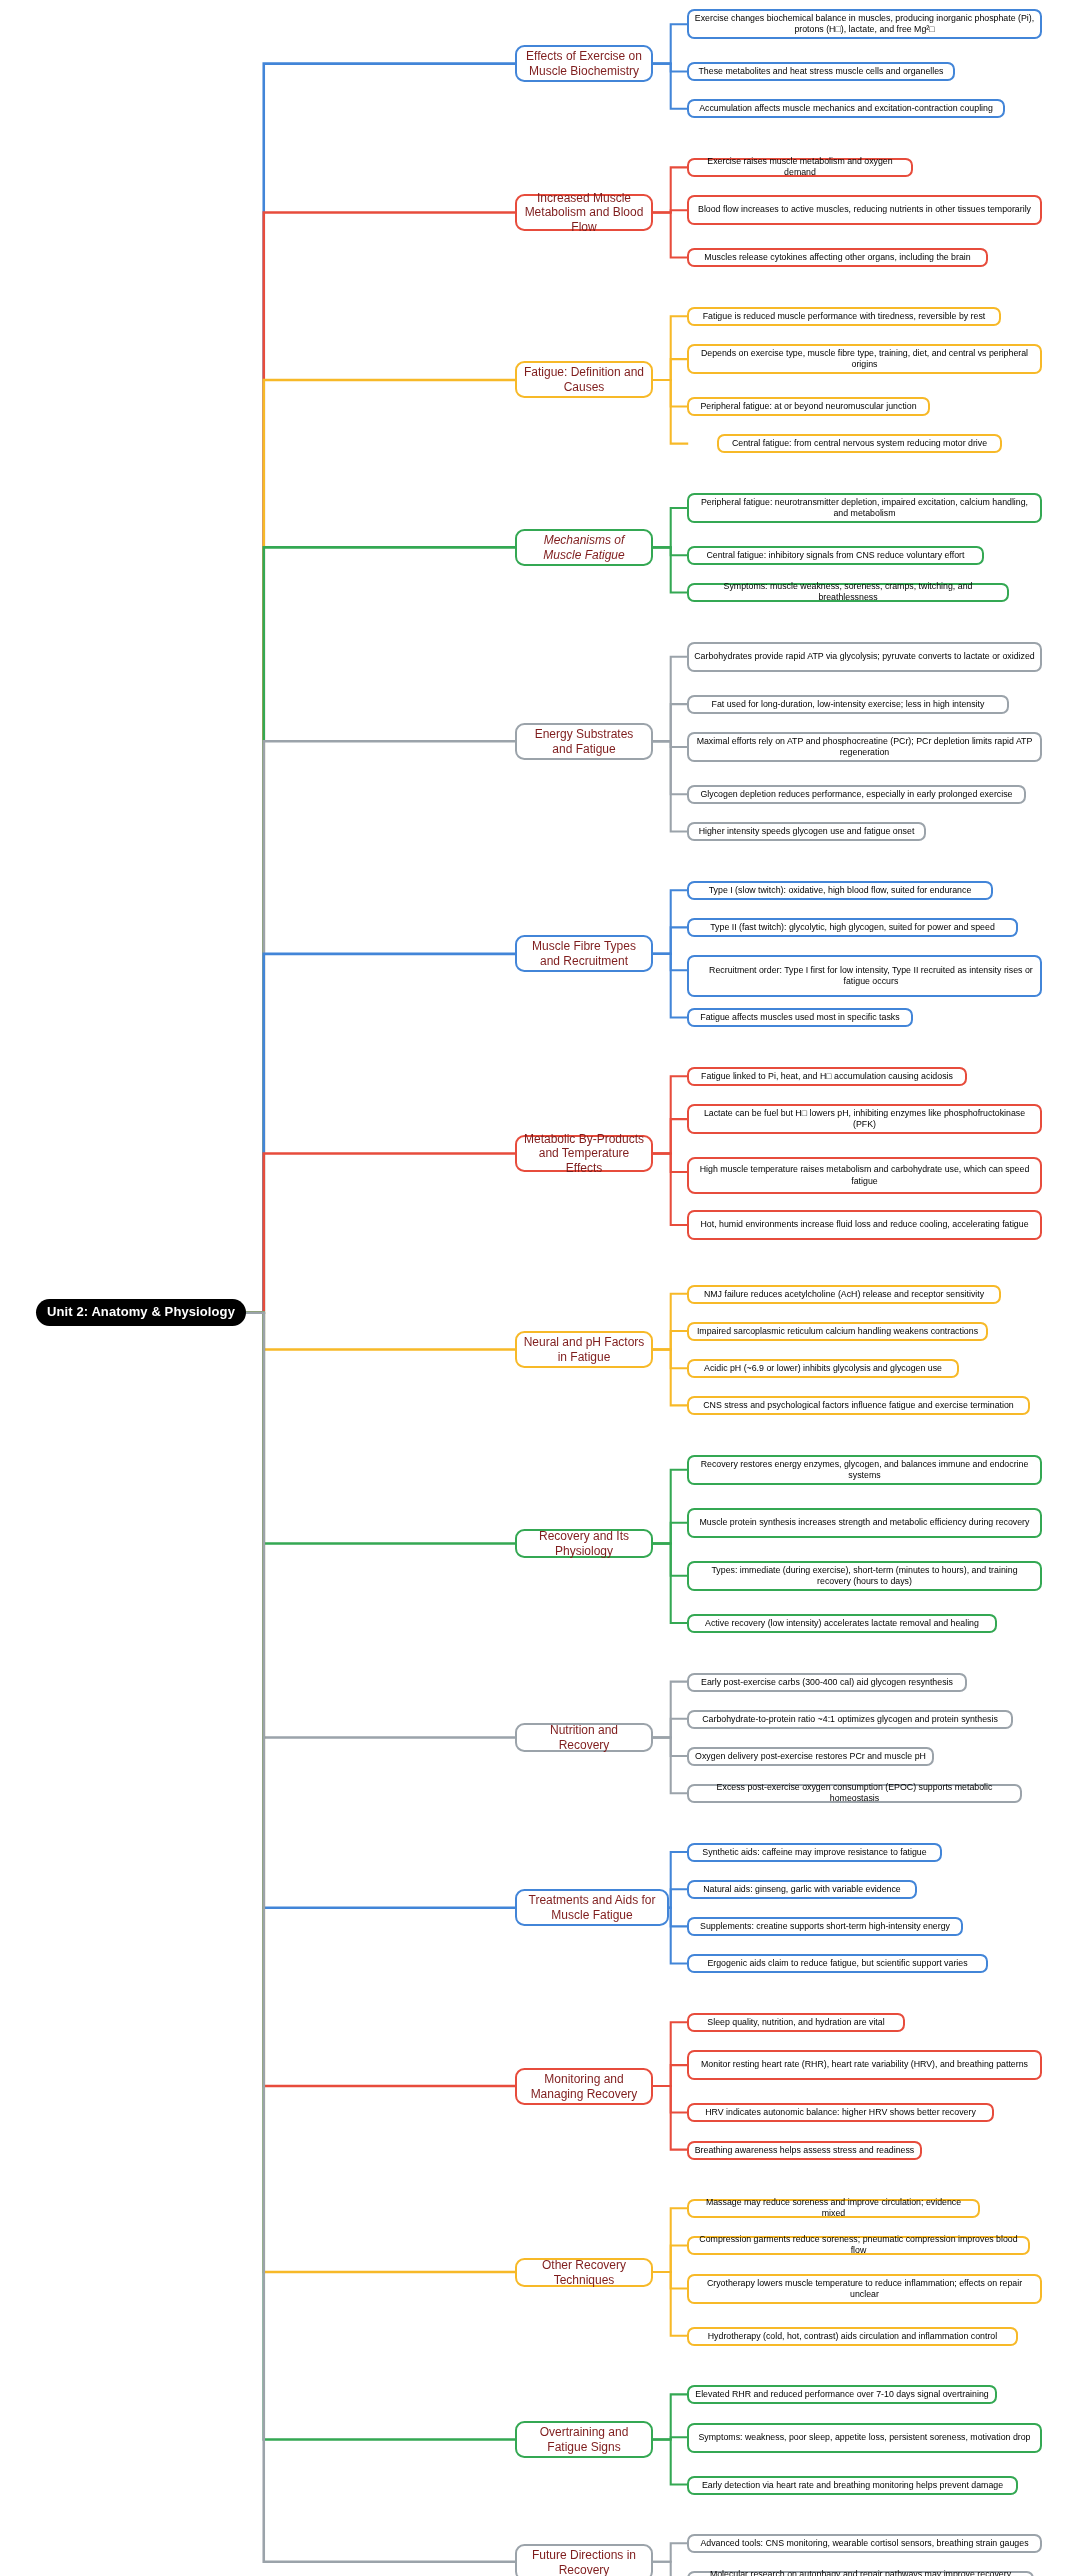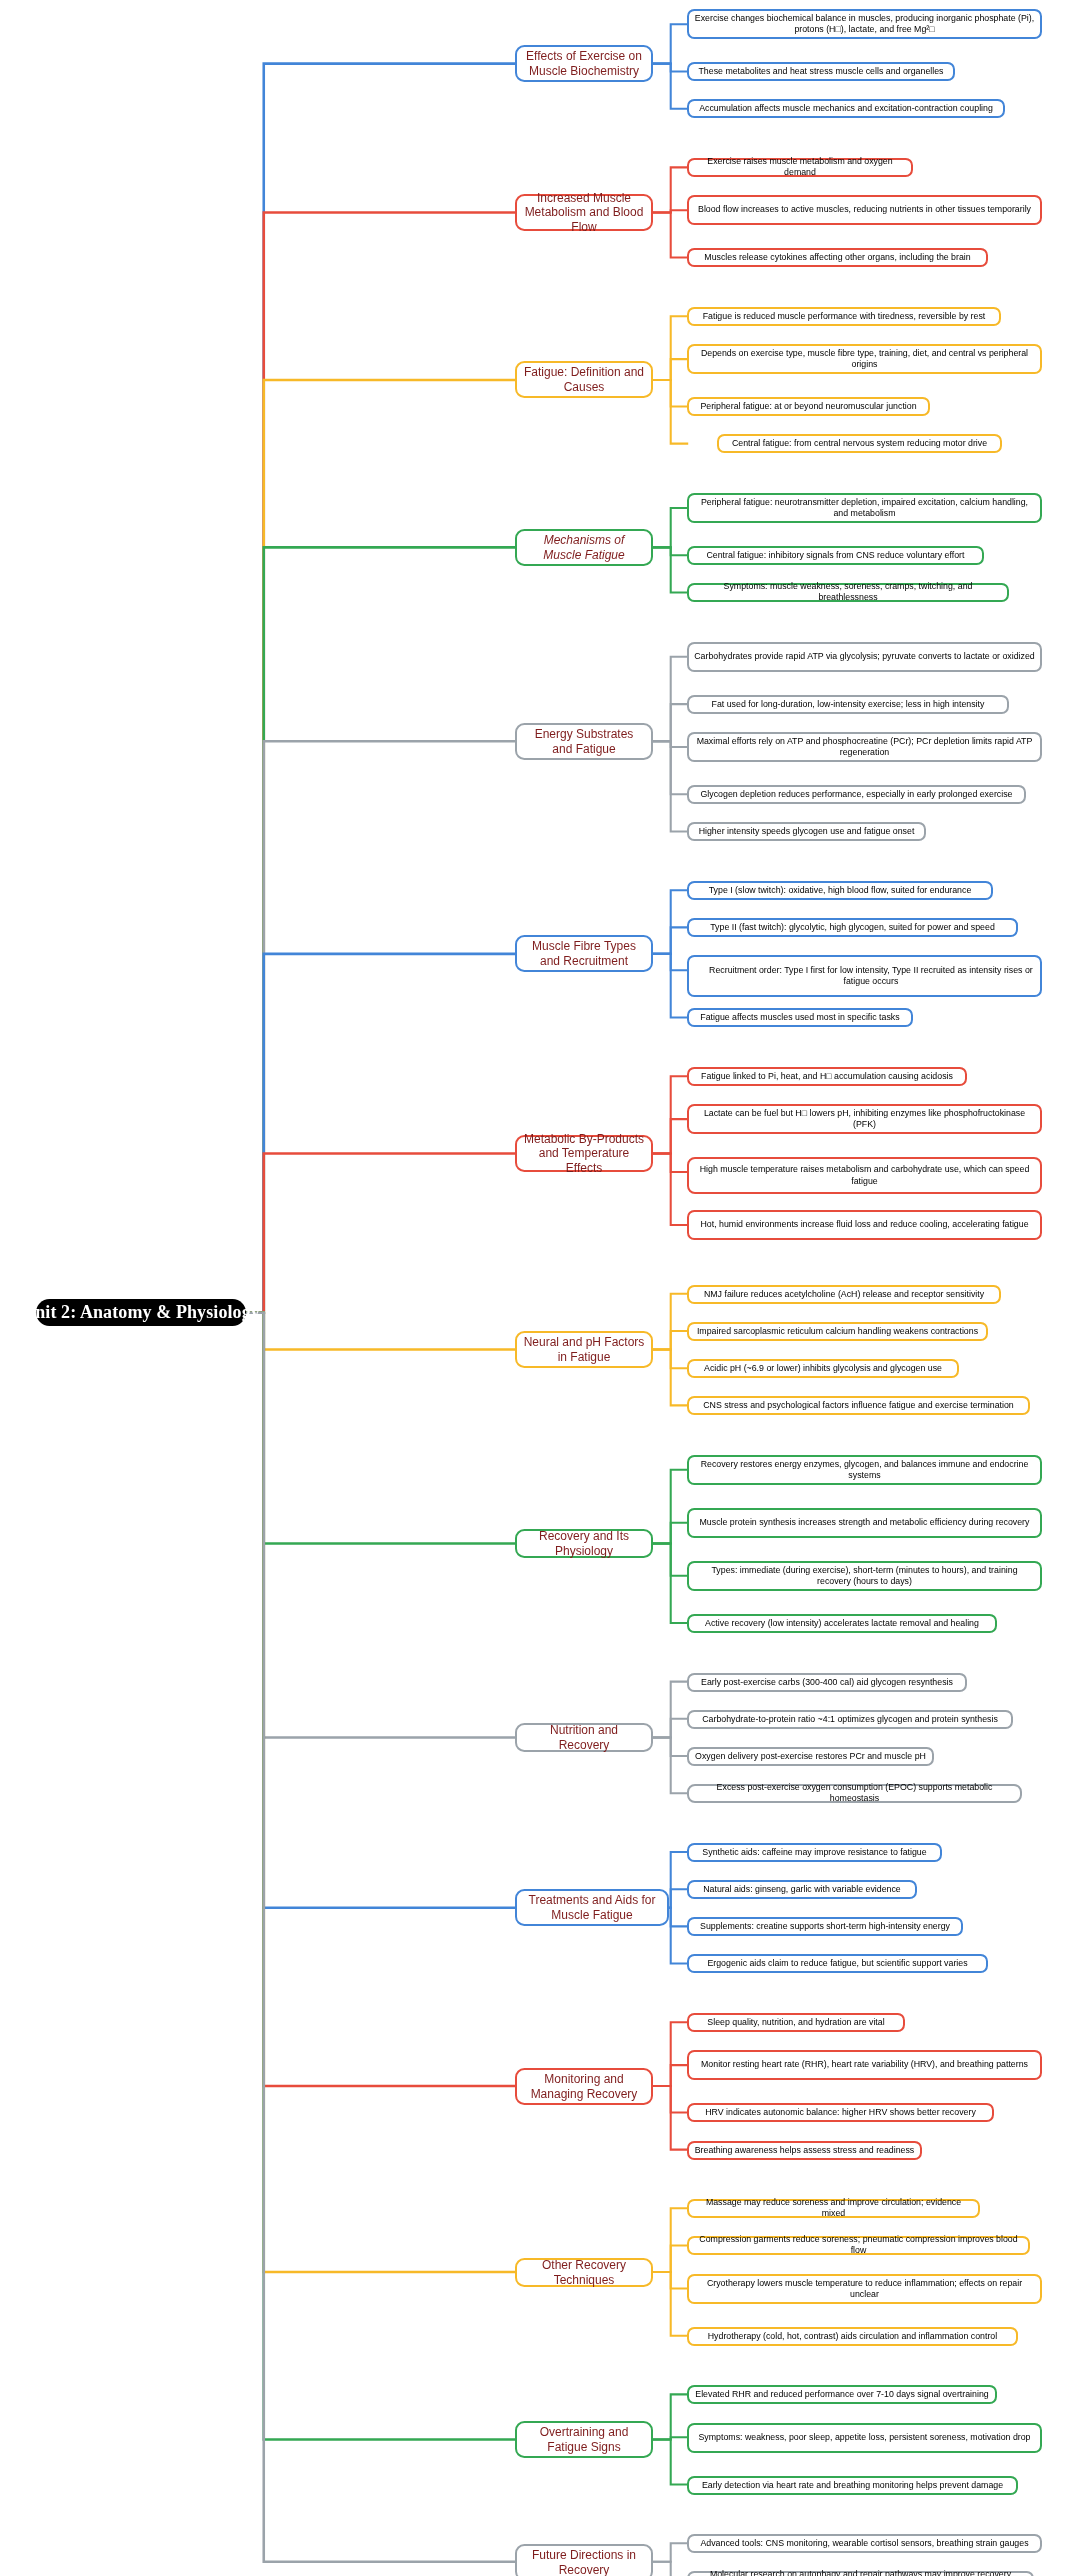--- a/index.html
+++ b/index.html
@@ -30,27 +30,26 @@
   
   .root-node {
     position: absolute;
     background: #000000;
     color: #ffffff;
     border-radius: 13.4px;
     display: flex;
     align-items: center;
     justify-content: center;
     text-align: center;
-    font-size: 18px;
+    font-size: 13px;
     font-weight: bold;
     padding: 0 9.3px;
     letter-spacing: 0.1px;
     white-space: nowrap;
     line-height: 1.1;
-    font-family: Liberation Serif, serif;
   }
 
   
   .branch-node {
     position: absolute;
     background: #ffffff;
     border-style: solid;
     border-width: 2.6px;
     border-radius: 9.3px;
     display: flex;
@@ -198,21 +197,21 @@
       <div class="leaf-node" style="left: 687px; top: 1396px; width: 343px; height: 18.5px; border-color: rgb(247, 185, 40);">CNS stress and psychological factors influence fatigue and exercise termination</div>
       <div class="branch-node" style="left: 515px; top: 1529px; width: 138px; height: 29px; border-color: rgb(52, 168, 83);">Recovery and Its Physiology</div>
       <div class="leaf-node" style="left: 687px; top: 1455px; width: 355px; height: 30px; border-color: rgb(52, 168, 83);">Recovery restores energy enzymes, glycogen, and balances immune and endocrine systems</div>
       <div class="leaf-node" style="left: 687px; top: 1508px; width: 355px; height: 30px; border-color: rgb(52, 168, 83);">Muscle protein synthesis increases strength and metabolic efficiency during recovery</div>
       <div class="leaf-node" style="left: 687px; top: 1561px; width: 355px; height: 30px; border-color: rgb(52, 168, 83);">Types: immediate (during exercise), short-term (minutes to hours), and training recovery (hours to days)</div>
       <div class="leaf-node" style="left: 687px; top: 1614px; width: 310px; height: 18.5px; border-color: rgb(52, 168, 83);">Active recovery (low intensity) accelerates lactate removal and healing</div>
       <div class="branch-node" style="left: 515px; top: 1723px; width: 138px; height: 29px; border-color: rgb(155, 163, 170);">Nutrition and Recovery</div>
       <div class="leaf-node" style="left: 687px; top: 1673px; width: 280px; height: 18.5px; border-color: rgb(155, 163, 170);">Early post-exercise carbs (300-400 cal) aid glycogen resynthesis</div>
       <div class="leaf-node" style="left: 687px; top: 1710px; width: 326px; height: 18.5px; border-color: rgb(155, 163, 170);">Carbohydrate-to-protein ratio ~4:1 optimizes glycogen and protein synthesis</div>
       <div class="leaf-node" style="left: 687px; top: 1747px; width: 247px; height: 18.5px; border-color: rgb(155, 163, 170);">Oxygen delivery post-exercise restores PCr and muscle pH</div>
-      <div class="leaf-node" style="left: 687px; top: 1784px; width: 335px; height: 18.5px; border-color: rgb(155, 163, 170); border-radius: 8px;">Excess post-exercise oxygen consumption (EPOC) supports metabolic homeostasis</div>
+      <div class="leaf-node" style="left: 687px; top: 1784px; width: 335px; height: 18.5px; border-color: rgb(155, 163, 170);">Excess post-exercise oxygen consumption (EPOC) supports metabolic homeostasis</div>
       <div class="branch-node" style="left: 515px; top: 1889px; width: 154px; height: 37px; border-color: rgb(66, 133, 216);">Treatments and Aids for Muscle Fatigue</div>
       <div class="leaf-node" style="left: 687px; top: 1843px; width: 255px; height: 18.5px; border-color: rgb(66, 133, 216);">Synthetic aids: caffeine may improve resistance to fatigue</div>
       <div class="leaf-node" style="left: 687px; top: 1880px; width: 230px; height: 18.5px; border-color: rgb(66, 133, 216);">Natural aids: ginseng, garlic with variable evidence</div>
       <div class="leaf-node" style="left: 687px; top: 1917px; width: 276px; height: 18.5px; border-color: rgb(66, 133, 216);">Supplements: creatine supports short-term high-intensity energy</div>
       <div class="leaf-node" style="left: 687px; top: 1954px; width: 301px; height: 18.5px; border-color: rgb(66, 133, 216);">Ergogenic aids claim to reduce fatigue, but scientific support varies</div>
       <div class="branch-node" style="left: 515px; top: 2068px; width: 138px; height: 37px; border-color: rgb(231, 76, 60);">Monitoring and Managing Recovery</div>
       <div class="leaf-node" style="left: 687px; top: 2013px; width: 218px; height: 18.5px; border-color: rgb(231, 76, 60);">Sleep quality, nutrition, and hydration are vital</div>
       <div class="leaf-node" style="left: 687px; top: 2050px; width: 355px; height: 30px; border-color: rgb(231, 76, 60);">Monitor resting heart rate (RHR), heart rate variability (HRV), and breathing patterns</div>
       <div class="leaf-node" style="left: 687px; top: 2103px; width: 307px; height: 18.5px; border-color: rgb(231, 76, 60);">HRV indicates autonomic balance: higher HRV shows better recovery</div>
       <div class="leaf-node" style="left: 687px; top: 2141px; width: 235px; height: 18.5px; border-color: rgb(231, 76, 60);">Breathing awareness helps assess stress and readiness</div>

